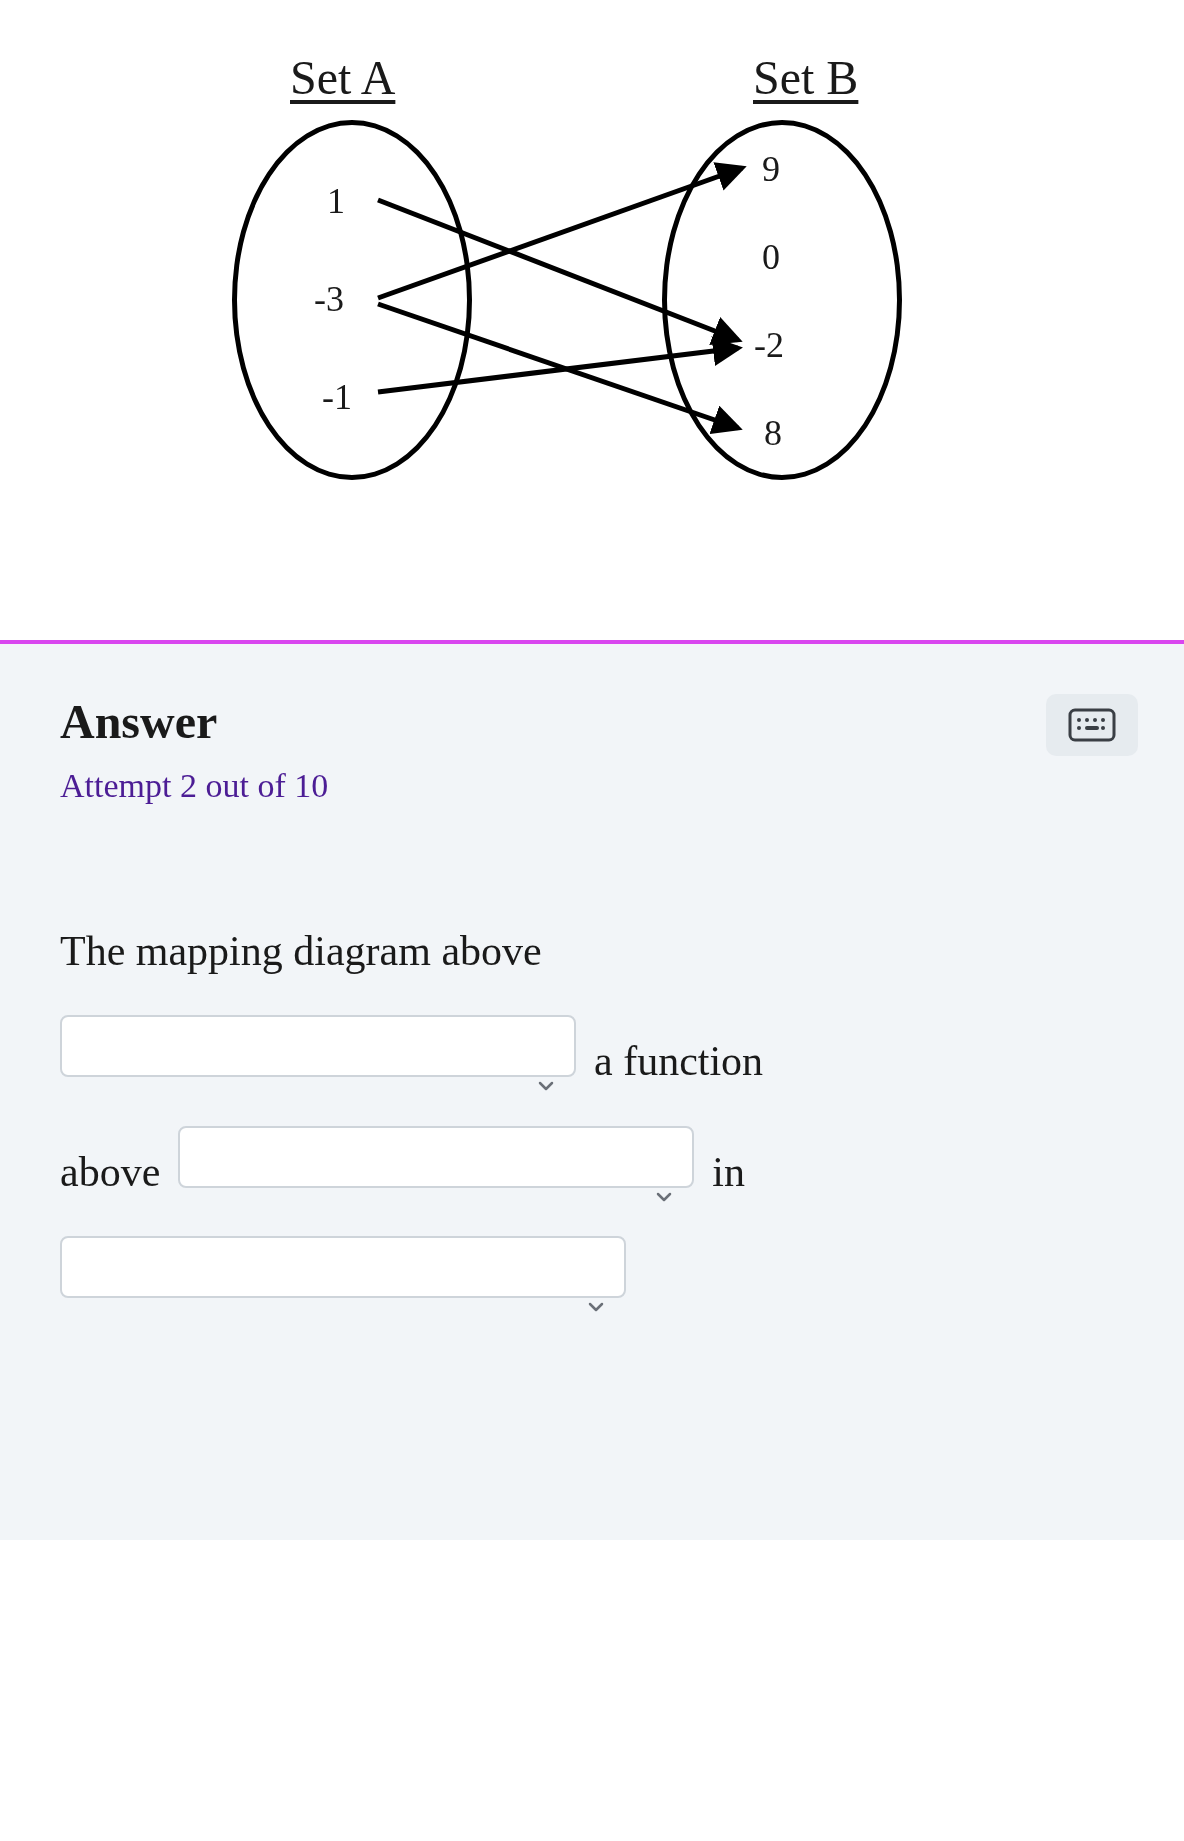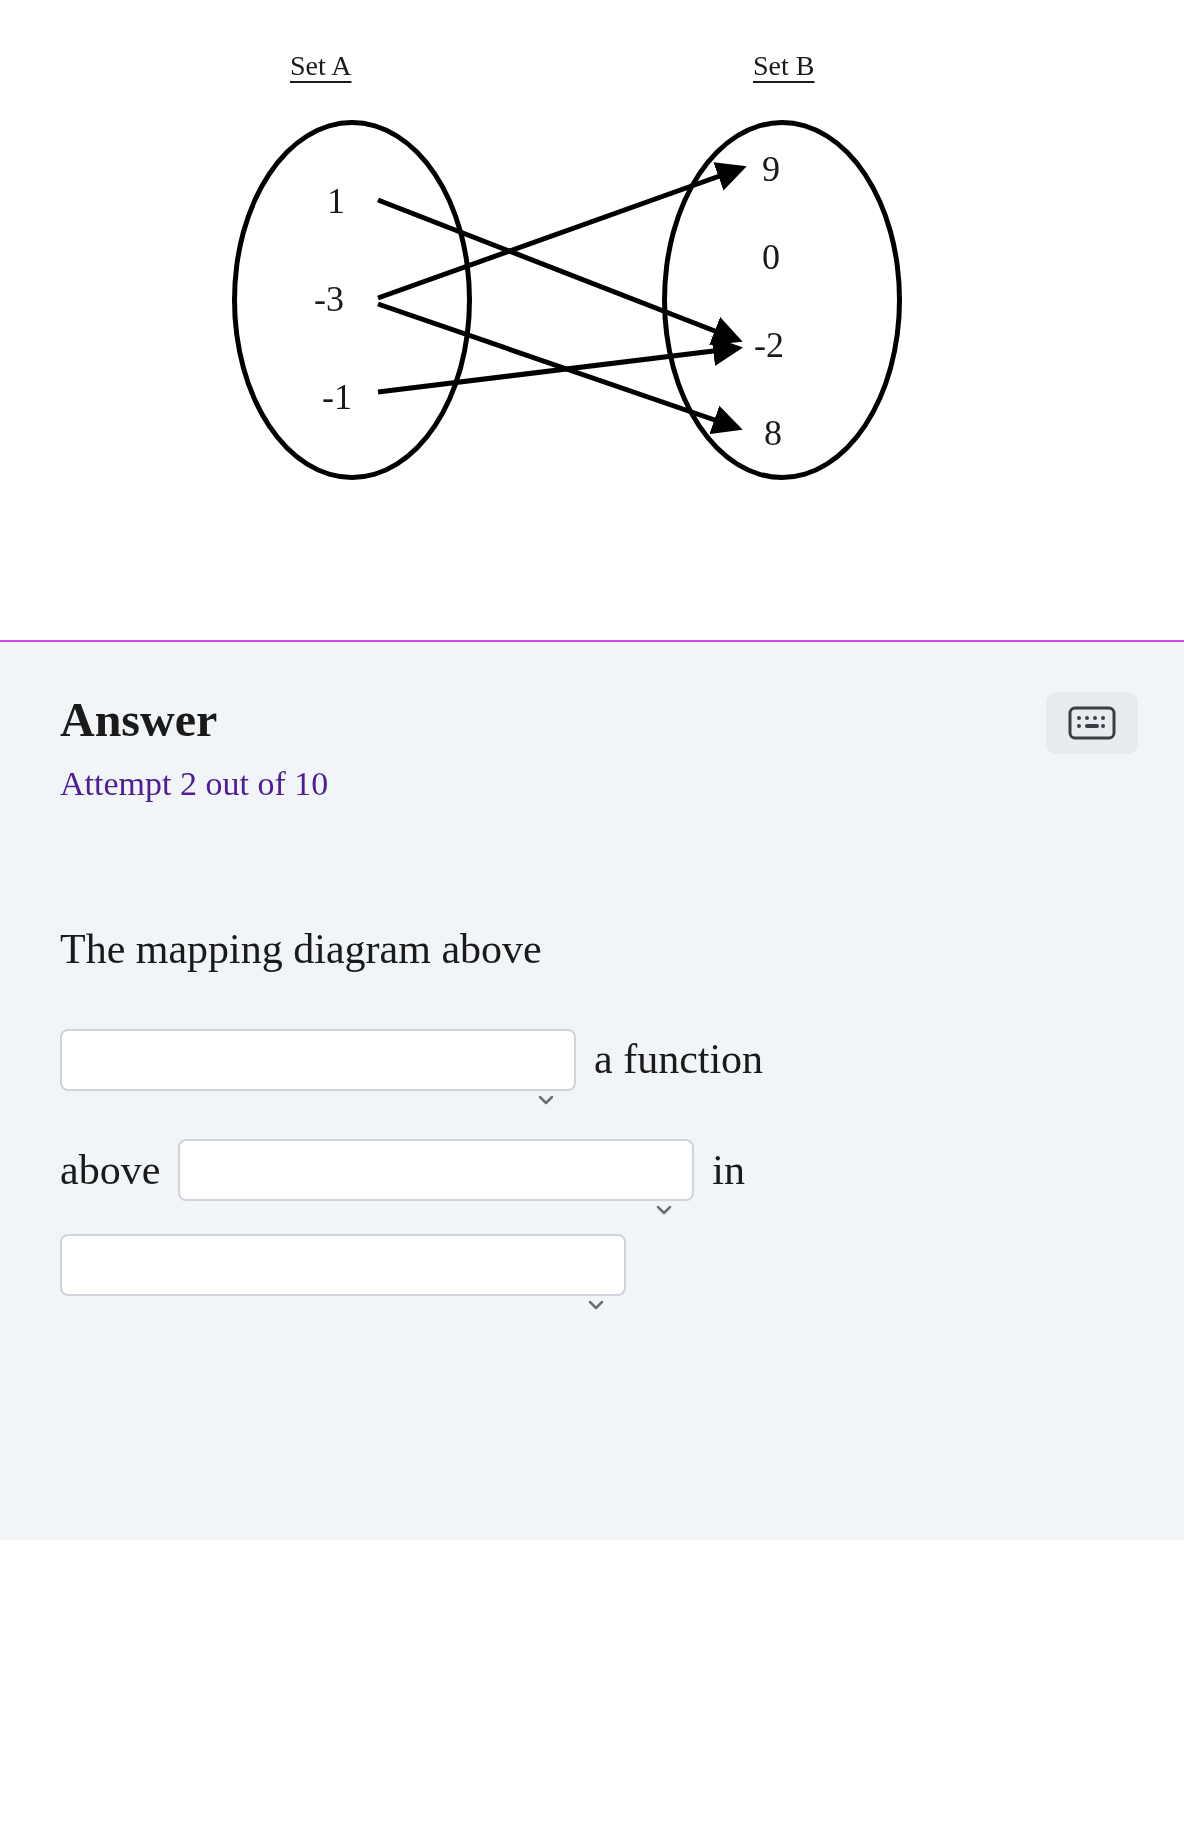--- a/index.html
+++ b/index.html
@@ -14,21 +14,21 @@
     background: #fff;
   }
   .diagram-inner {
     position: relative;
     width: 820px;
     height: 520px;
     margin: 0 auto;
   }
   .set-title {
     position: absolute;
-    font-size: 28px;
+    font-size: 48px;
     font-weight: 400;
     text-decoration: underline;
     text-underline-offset: 6px;
   }
   .set-title.a { left: 108px; top: 10px; }
   .set-title.b { left: 571px; top: 10px; }
   .ellipse {
     position: absolute;
     border: 5px solid #000;
     border-radius: 50%;
@@ -60,21 +60,21 @@
     pointer-events: none;
   }
   svg.arrows line {
     stroke: #000;
     stroke-width: 5;
   }
 
   .answer-area {
     background: #f2f5f8;
     padding: 50px 46px 60px 60px;
-    border-top: 2px solid #d946ef;
+    border-top: 4px solid #d946ef;
     position: relative;
     min-height: 900px;
     font-family: Liberation Serif, serif;
   }
   .answer-head {
     display: flex;
     justify-content: space-between;
     align-items: flex-start;
   }
   .answer-title {
@@ -101,21 +101,21 @@
 
   .sentence {
     margin-top: 100px;
     font-size: 42px;
     line-height: 2.2;
     color: #1a1a1a;
   }
   .sentence .row {
     display: flex;
     flex-wrap: wrap;
-    align-items: center;
+    align-items: flex-start;
     gap: 18px;
     margin-bottom: 18px;
   }
   .dropdown {
     display: inline-flex;
     align-items: center;
     justify-content: flex-end;
     border: 2px solid #ced4da;
     border-radius: 8px;
     background: #fff;

